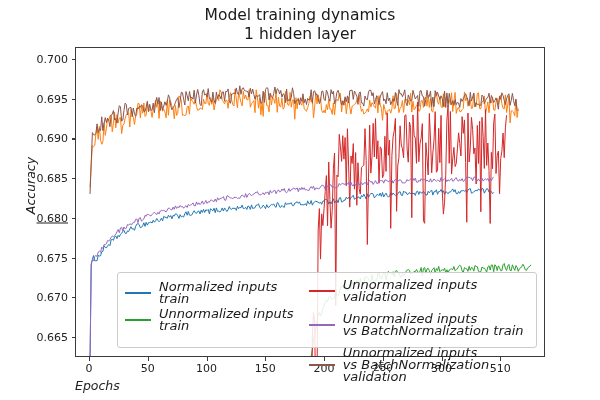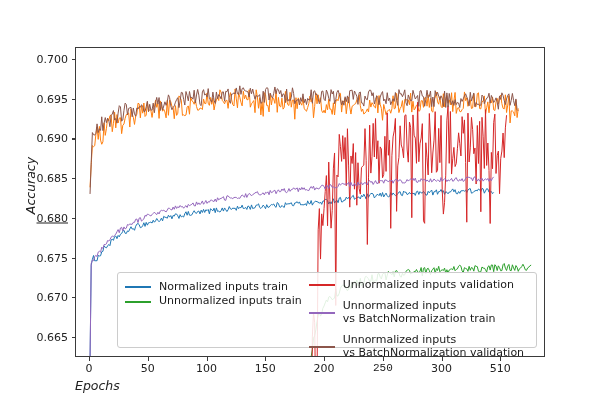--- a/index.html
+++ b/index.html
@@ -45,27 +45,31 @@
     border:1px solid #cccccc;border-radius:3px;box-sizing:border-box;
     padding:5px 7px 5px 7px;
   }
   .legend-cols{display:flex;flex-direction:row;gap:0px;height:100%;}
   .legend-col{display:flex;flex-direction:column;justify-content:flex-start;}
   .legend-col.c1{width:185px;gap:2px;padding-top:3px;}
   .legend-col.c2{width:222px;gap:9px;padding-top:1px;}
   .legend-entry{display:flex;flex-direction:row;align-items:center;}
   .legend-swatch{width:26px;height:2px;margin-right:8px;flex:0 0 26px;}
   .legend-entry.two-line .legend-swatch{align-self:center;}
-  .legend-text{font-size:11px;color:#1a1a1a;line-height:12.4px;white-space:pre-line;}
+  .legend-text{font-size:13px;color:#1a1a1a;line-height:12.4px;white-space:pre-line;font-style:italic;}
 </style>
 </head>
 <body>
 
 <div id="figure">
 
+  <div class="title-block">
+    <span>Model training dynamics</span>
+    <span class="l2">1 hidden layer</span>
+  </div>
 
   <div class="ylabel">Accuracy</div>
   <div class="xlabel">Epochs</div>
 
   <div id="ytick-labels">
       <div class="ytick-label" style="left: 22px; top: 337.128px;">0.665</div>
       <div class="ytick-label" style="left: 22px; top: 297.385px;">0.670</div>
       <div class="ytick-label" style="left: 22px; top: 257.641px;">0.675</div>
       <div class="ytick-label" style="left: 22px; top: 217.897px; text-decoration: underline;">0.680</div>
       <div class="ytick-label" style="left: 22px; top: 178.154px;">0.685</div>

